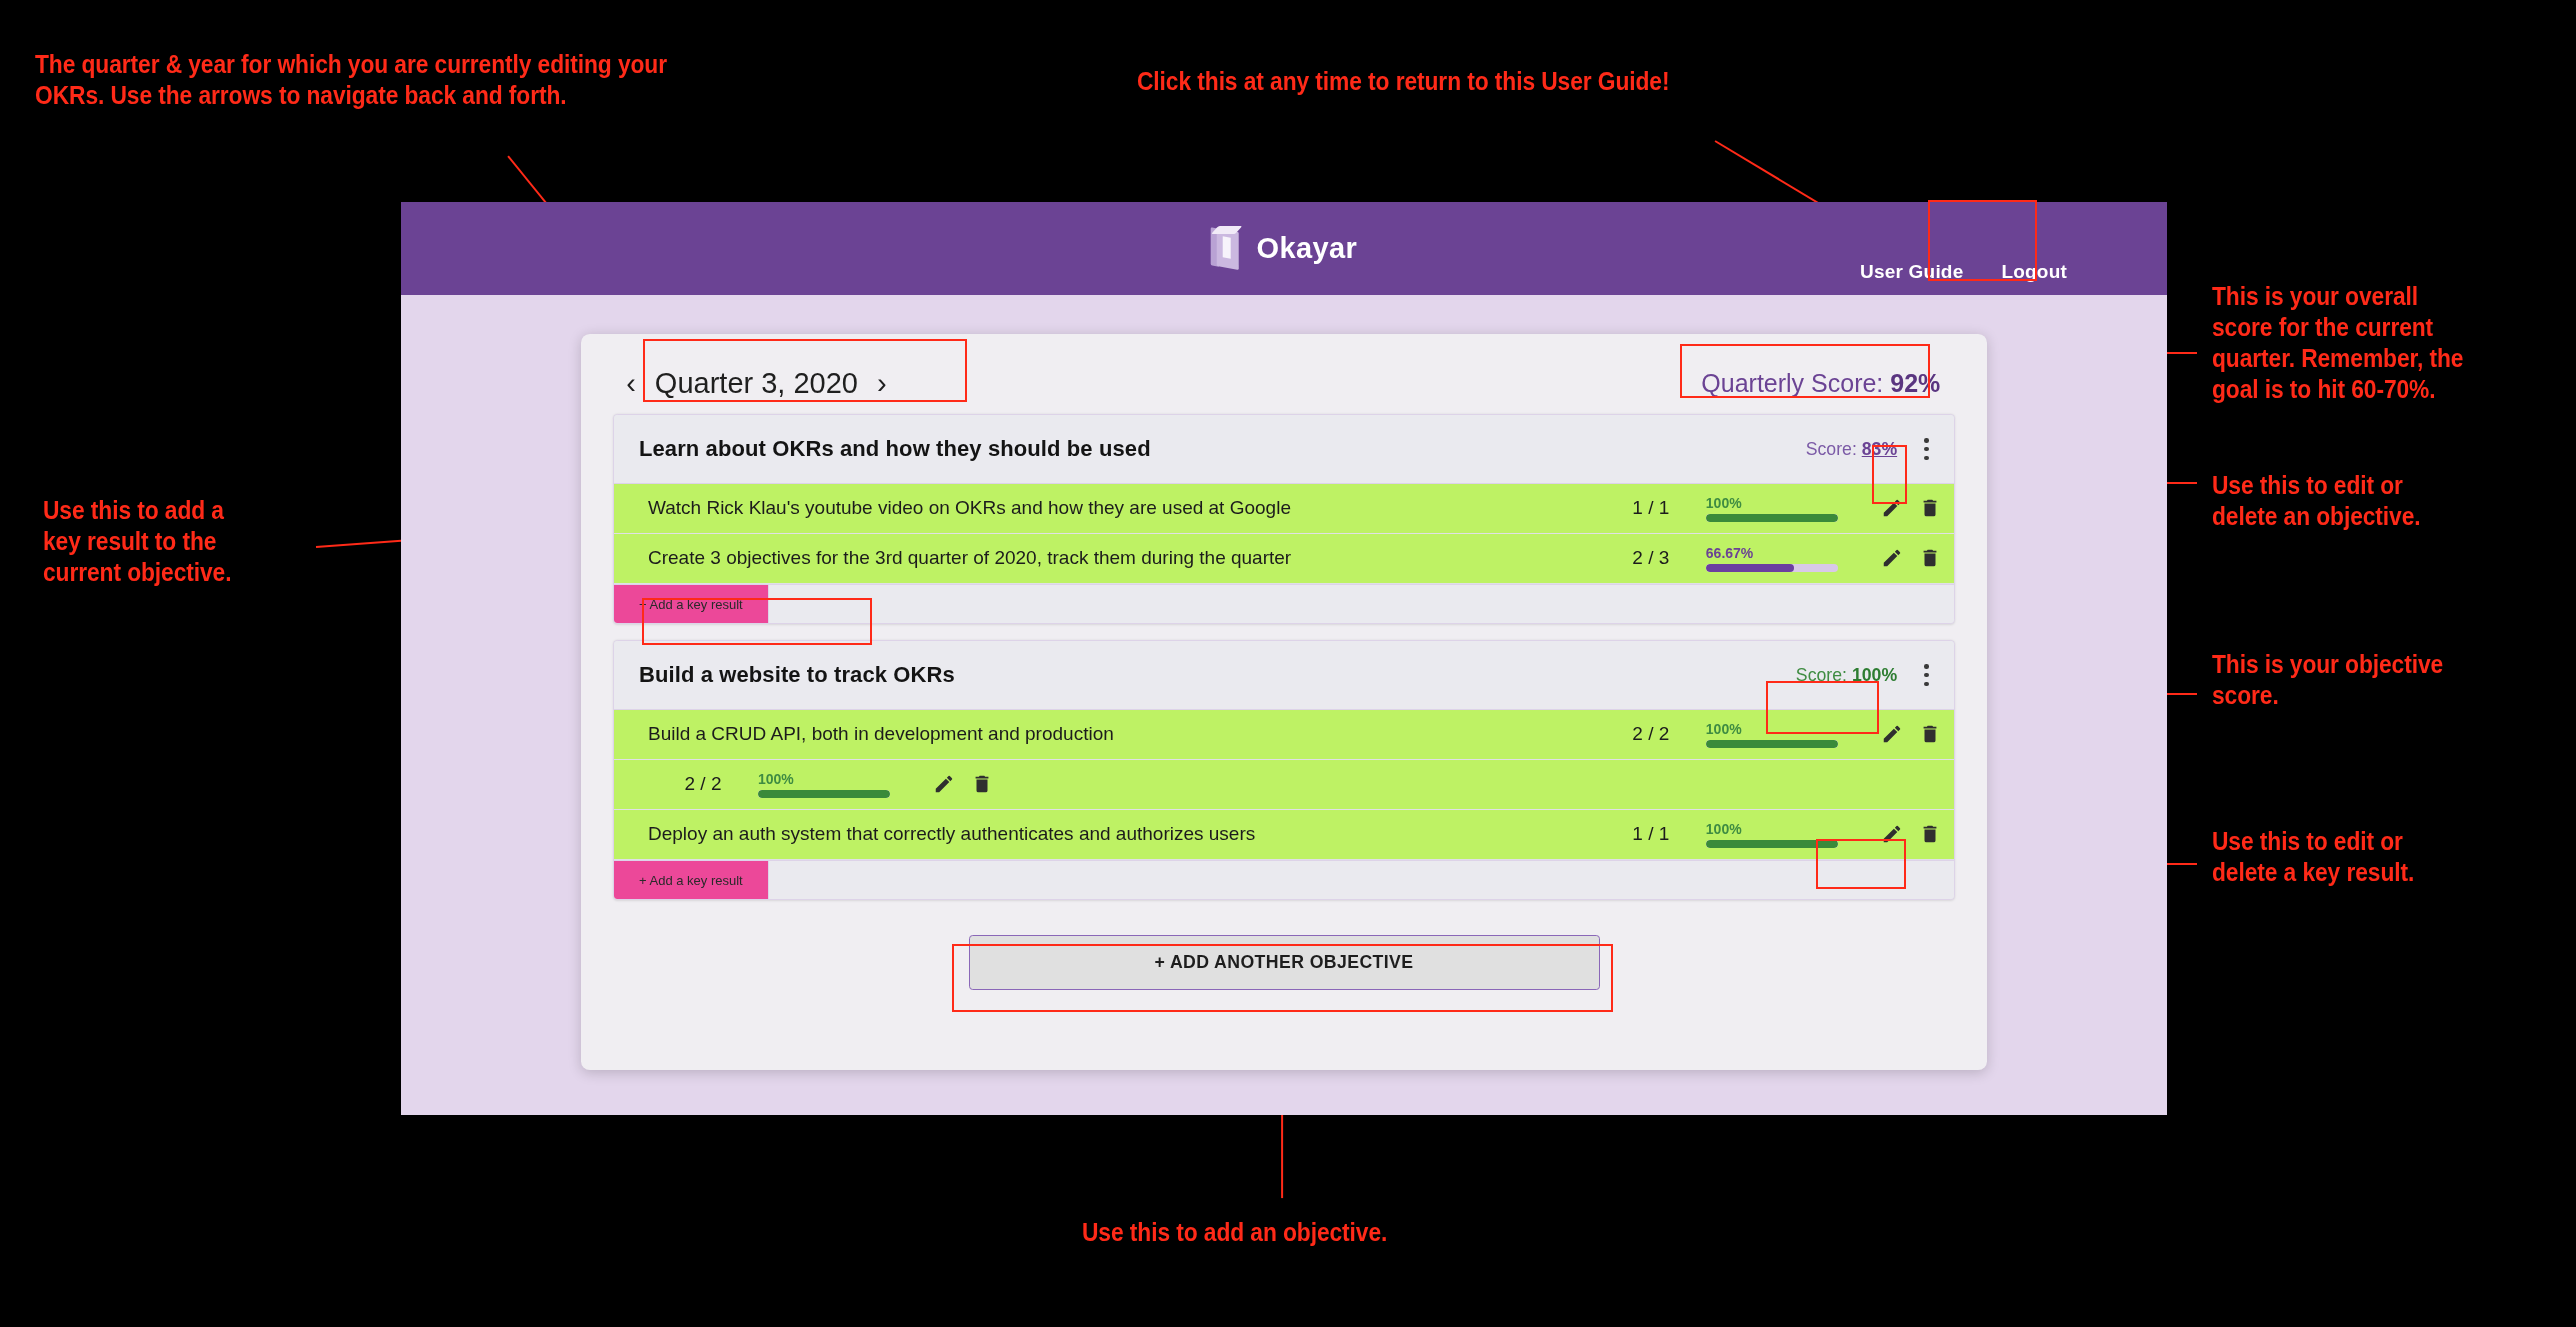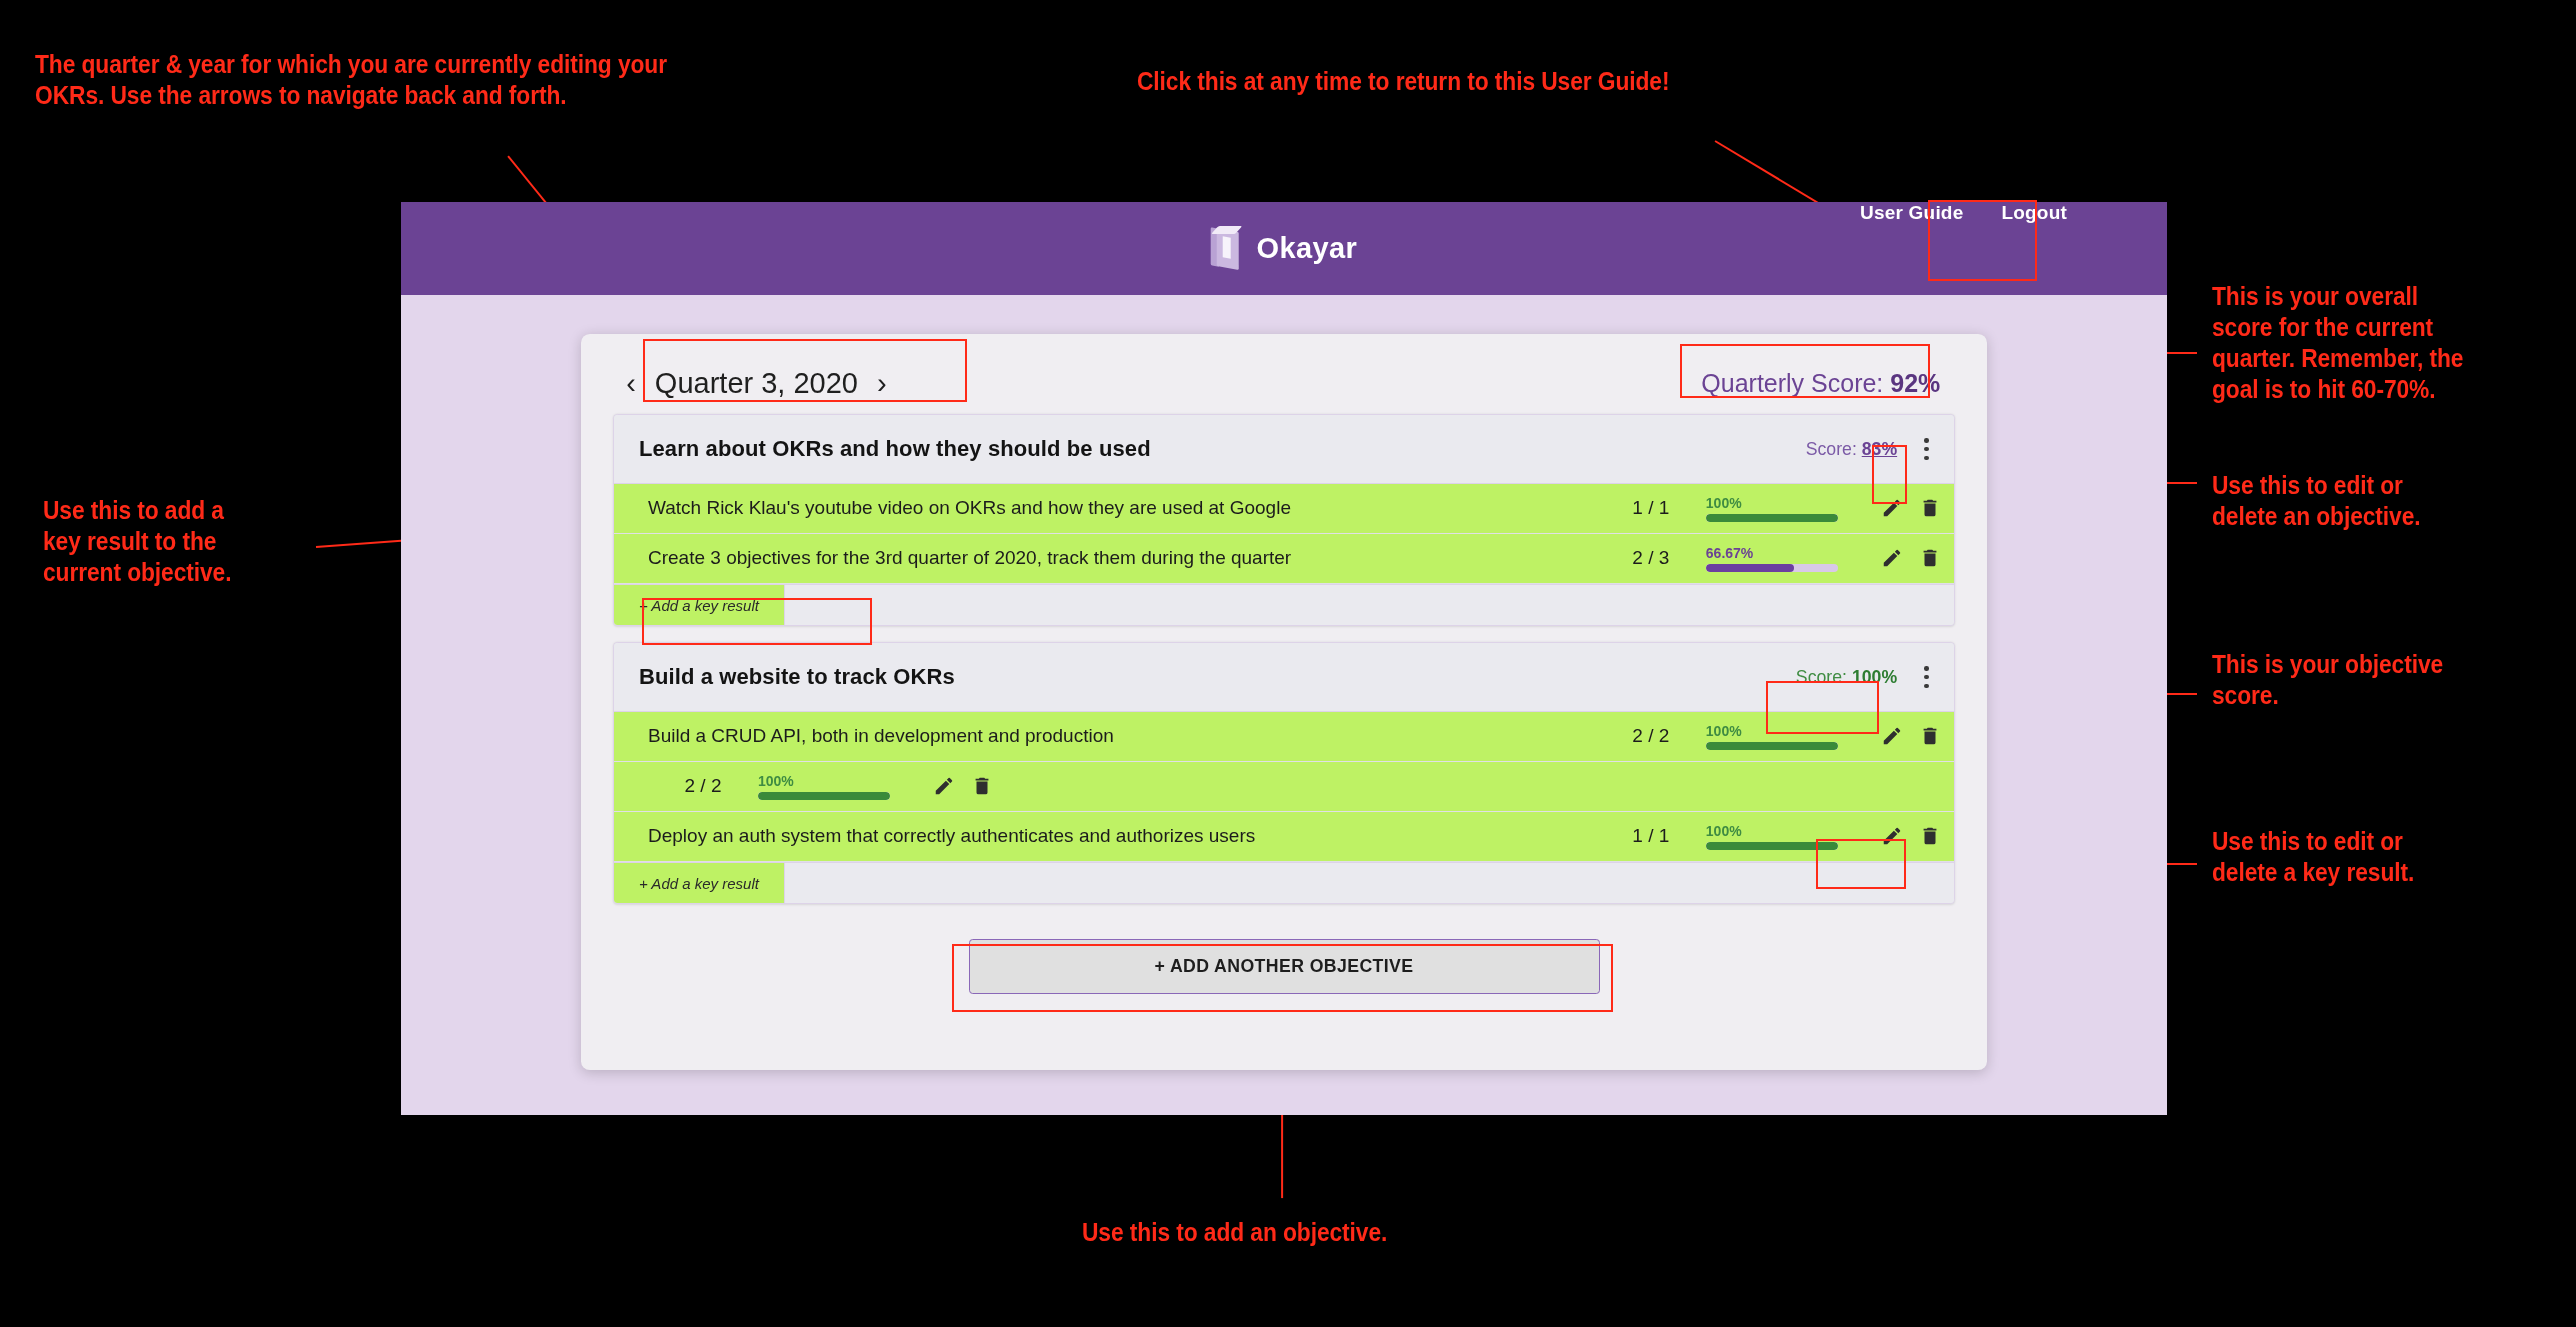--- a/index.html
+++ b/index.html
@@ -67,21 +67,21 @@
     background:#f1eaf7;transform:skewX(-42deg);border-radius:1.5px;
   }
   .brand .logo .inner{
     position:absolute;left:11.8px;top:11.8px;width:8px;height:20.6px;
     background:#f7f3fb;transform:skewY(10deg);
   }
   .brand .name{
     color:#fff;font-size:29px;font-weight:bold;letter-spacing:0.4px;
   }
   .navlinks{
-    position:absolute;right:81px;top:0;height:81px;display:flex;align-items:flex-start;gap:0;
+    position:absolute;right:81px;top:0;height:81px;display:flex;align-items:flex-end;gap:0;
   }
   .navlink{
     color:#ffffff;font-size:19px;font-weight:bold;padding:0 19px;
     cursor:pointer;letter-spacing:0.2px;
   }
 
   
   .panel{
     position:absolute;left:180px;top:132px;width:1406px;height:736px;
     background:#f0eef2;border-radius:8.8px;
@@ -145,23 +145,23 @@
   .kr-pct.purple{color:#6b4394;}
   .bar{height:8px;border-radius:4.4px;background:#d8c9e8;overflow:hidden;}
   .bar .fill{height:100%;border-radius:4.4px;}
   .bar .fill.green{background:#3a8a3a;}
   .bar .fill.purple{background:#6b3fa0;}
   .kr-actions{display:flex;align-items:center;gap:16px;width:81px;justify-content:flex-end;}
   .ic{width:22px;height:22px;cursor:pointer;display:block;}
 
   .addkr-wrap{border-top:0.7px solid #ddd3e8;background:#eaeaef;padding:0;}
   .addkr{
-    display:inline-block;font-size:15px;font-style:italic;color:#2a2a2a;
+    display:inline-block;font-size:13px;color:#2a2a2a;
     padding:11.8px 25px;cursor:pointer;border-right:0.7px solid #ddd3e8;
-    background:#bef264;
+    background:#ec4899;
   }
 
   .add-obj-wrap{padding:19px 32px 0 32px;display:flex;justify-content:center;align-items:center;}
   .add-obj{
     width:629px;background:#e0e0e0;border:1.5px solid #8a67b8;border-radius:3.7px;
     text-align:center;font-size:17.7px;font-weight:bold;color:#1e1e1e;
     padding:16px 0;cursor:pointer;letter-spacing:0.4px;
     font-family:"Liberation Sans Narrow","Liberation Sans",sans-serif;
   }
 </style>

